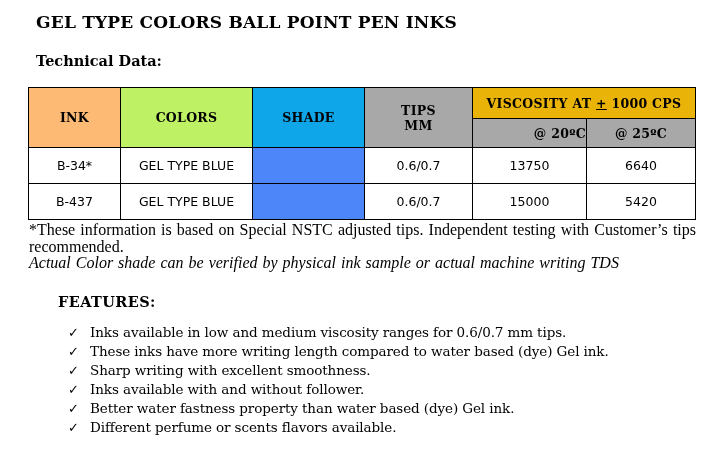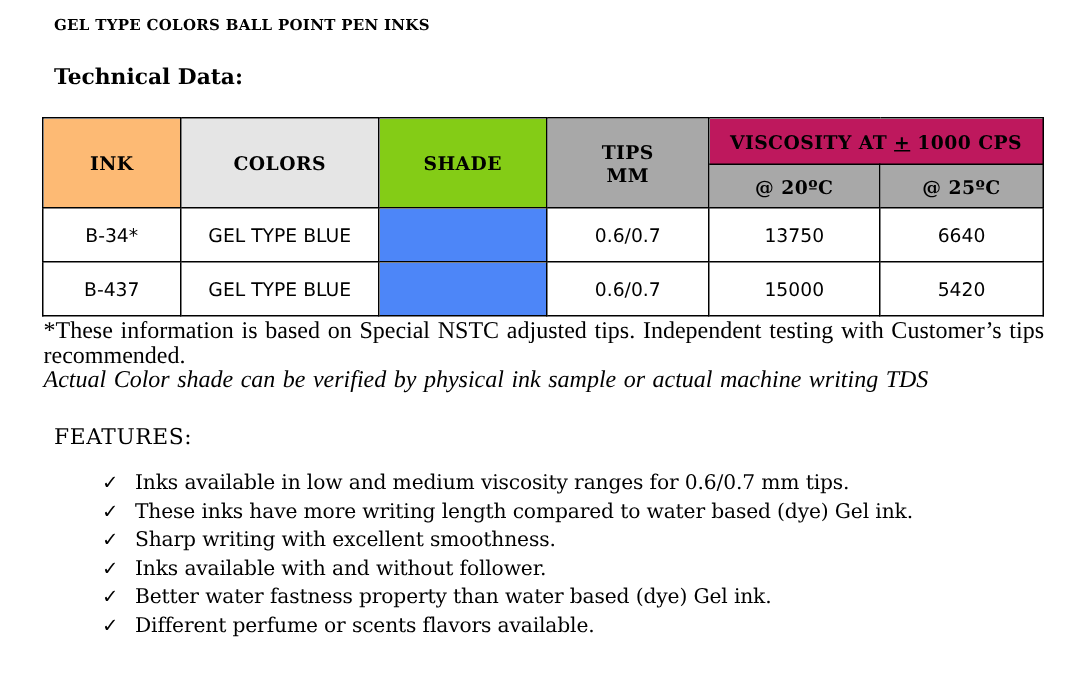--- a/index.html
+++ b/index.html
@@ -9,21 +9,21 @@
   }
   body {
     width: 723px;
     height: 451px;
     overflow: hidden;
     font-family: "DejaVu Serif", serif;
     color: #000000;
   }
   .doc-title {
     margin: 12px 0 0 36px;
-    font-size: 10px;
+    font-size: 17px;
     font-weight: bold;
     letter-spacing: 0.2px;
   }
   .doc-subtitle {
     margin: 20px 0 16px 36px;
     font-size: 14.5px;
     font-weight: bold;
   }
   table.tech-table {
     margin: 18px 0 0 28px;
@@ -72,23 +72,23 @@
   }
   .footnote-justify {
     text-align: justify;
     text-align-last: justify;
   }
   .footnote-italic {
     font-style: italic;
     word-spacing: 1px;
   }
   .features-heading {
-    margin: 21px 0 0 36px;
+    margin: 21px 0 0 58px;
     font-size: 14.5px;
-    font-weight: normal;
+    font-weight: bold;
     letter-spacing: 0.4px;
   }
   .features-list {
     margin: 13px 0 0 68px;
   }
   .feature-item {
     display: flex;
     align-items: baseline;
     line-height: 19px;
     font-size: 13.5px;
@@ -115,32 +115,32 @@
     <col style="width:92px">
     <col style="width:132px">
     <col style="width:112px">
     <col style="width:108px">
     <col style="width:114px">
     <col style="width:109px">
   </colgroup>
   <tbody>
       <tr class="hdr-row-1">
     <th class="h-ink" rowspan="2" style="background-color: #fdba74;">INK</th>
-    <th rowspan="2" style="background-color: #e5e5e5;">COLORS</th>
-    <th rowspan="2" style="background-color: #84cc16;">SHADE</th>
+    <th rowspan="2" style="background-color: #bef264;">COLORS</th>
+    <th rowspan="2" style="background-color: #0ea5e9;">SHADE</th>
     <th rowspan="2" style="background-color: rgb(168, 168, 168);">
       <div>TIPS</div>
       <div>MM</div>
     </th>
-    <th colspan="2" style="background-color: #be185d;">
+    <th colspan="2" style="background-color: #eab308;">
       <span>VISCOSITY AT </span><span class="pm-underline">+</span><span> 1000 CPS</span>
     </th>
   </tr>
   <tr class="hdr-row-2">
-    <th style="background-color: rgb(168, 168, 168);">@ 20ºC</th>
+    <th style="background-color: rgb(168, 168, 168); text-align: right;">@ 20ºC</th>
     <th style="background-color: rgb(168, 168, 168);">@ 25ºC</th>
   </tr>
   <tr class="data-row">
     <td class="c-ink">B-34*</td>
     <td>GEL TYPE BLUE</td>
     <td style="background-color: rgb(77, 134, 248);"></td>
     <td>0.6/0.7</td>
     <td>13750</td>
     <td>6640</td>
   </tr>

